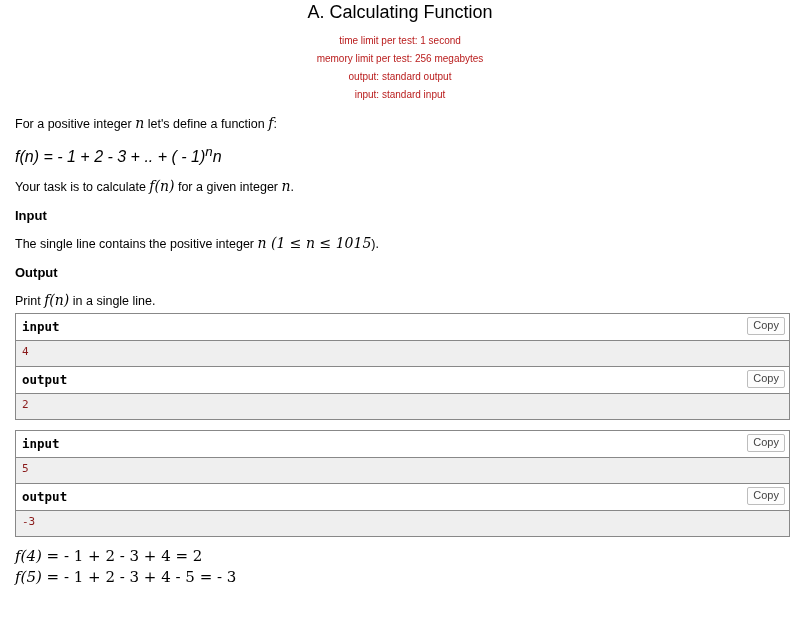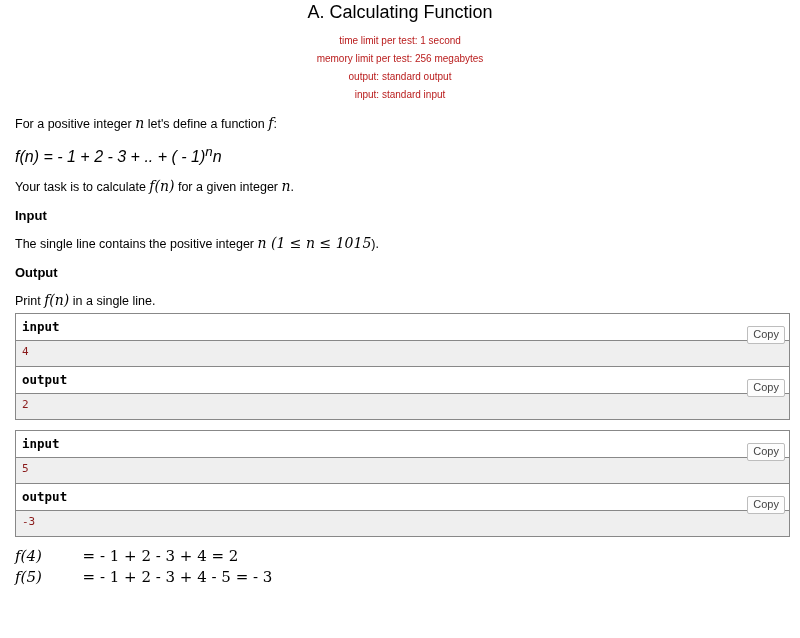--- a/index.html
+++ b/index.html
@@ -73,21 +73,21 @@
     line-height: 20px;
   }
 
   .note-math {
     font-family: "DejaVu Serif", "Liberation Serif", serif;
     font-size: 15px;
     font-style: italic;
     line-height: 18px;
     margin: 3px 0 0 0;
   }
-  .note-math .n { font-style: normal; padding-left: 36px; }
+  .note-math .n { font-style: normal; }
 
   
   .sample-tests {
     padding: 0 10px 0 15px;
     margin-top: 4px;
   }
   .sample-test {
     margin-bottom: 10px;
   }
   .test-block {
@@ -104,21 +104,21 @@
     font-weight: bold;
     font-size: 12.5px;
     line-height: 15px;
     padding: 5px 8px 6px 6px;
     background: #ffffff;
     border-bottom: 1px solid #888888;
     color: #000;
   }
   .copy-btn {
     position: absolute;
-    top: 12px;
+    top: 3px;
     right: 4px;
     font-family: "Liberation Sans", sans-serif;
     font-size: 11px;
     font-weight: normal;
     line-height: 13px;
     color: #444;
     background: #fdfdfd;
     border: 1px solid #bdbdbd;
     border-radius: 2px;
     padding: 1px 5px 2px 5px;

